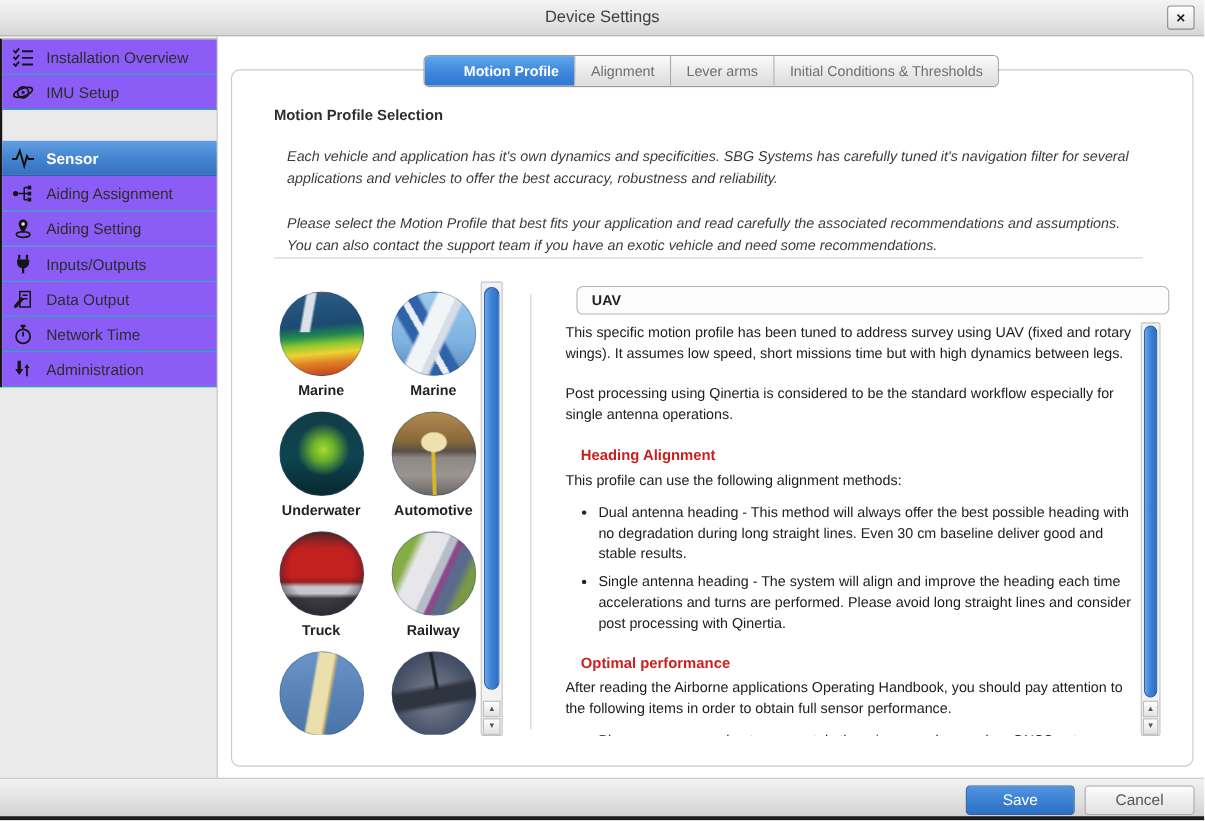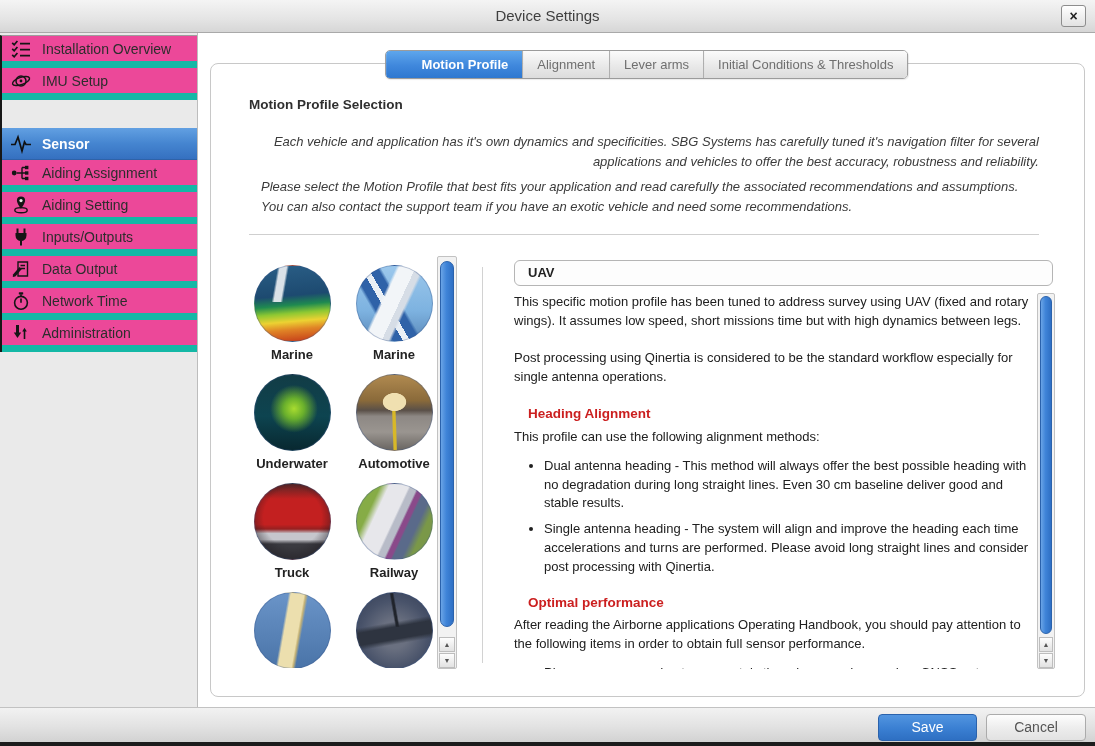--- a/index.html
+++ b/index.html
@@ -14,21 +14,21 @@
   .title { text-align:center; line-height:32px; font-size:15px; color:#3f3f3f; }
   .close-btn { position:absolute; right:9px; top:5px; width:25px; height:22px;
     background:linear-gradient(180deg,#ffffff,#e2e2e2); border:1px solid #8d8d8d; border-radius:3px;
     font-size:14px; font-weight:bold; color:#222; text-align:center; line-height:20px; cursor:pointer; }
 
   
   .sidebar { position:absolute; left:0; top:33px; width:198px; height:674px; background:#eaeaea;
     border-right:1px solid #bdbdbd; }
   .menu { margin-top:2px; border-left:2px solid #171717; border-top:1px solid #9e9e9e; }
   .menu-item { height:32px; display:flex; align-items:center; padding-left:8px; gap:10px;
-    font-size:14px; color:#2d2d2d; border-bottom:7px solid #14b8a6; background:#ec4899; cursor:pointer; }
+    font-size:14px; color:#2d2d2d; border-bottom:1px solid #14b8a6; background:#8b5cf6; cursor:pointer; }
   .menu-item .mi-icon { width:22px; height:20px; display:flex; align-items:center; justify-content:center; flex:0 0 22px; }
   .menu-item.selected { background:linear-gradient(180deg,#62a0e2 0%,#4585d0 50%,#3570c0 100%);
     color:#fff; font-weight:bold; border-bottom:1px solid #2f62a8;margin-top:28px; }
 
   
   .main { position:absolute; left:198px; top:33px; width:897px; height:674px; background:#fff; }
   .panel { position:absolute; left:12px; top:30px; width:875px; height:634px;
     border:1px solid #c8c8c8; border-radius:8px; background:#fff; }
 
   
@@ -39,21 +39,21 @@
     background:linear-gradient(180deg,#fbfbfb 0%,#e9e9e9 55%,#dcdcdc 100%);
     border-left:1px solid #aaaaaa; cursor:pointer; }
   .tab:first-child { border-left:none; }
   .tab.active { background:linear-gradient(180deg,#5ea6ec 0%,#3f87dc 55%,#2e78d0 100%);
     color:#fff; font-weight:bold;padding-left:36px; }
 
   
   .section-title { position:absolute; left:38px; top:33px; font-size:13.5px; font-weight:bold; color:#2f2f2f; }
   .intro { position:absolute; left:50px; top:68px; width:778px; font-style:italic; font-size:13px;
     color:#3b3b3b; line-height:1.5; }
-  .intro .p1 { margin-bottom:6px;text-align:right; }
+  .intro .p1 { margin-bottom:22px; }
   .divider { position:absolute; left:38px; top:170px; width:790px; border-top:1px solid #cfcfcf; }
 
   
   .profiles-viewport { position:absolute; left:36px; top:192px; width:192px; height:412px; overflow:hidden; }
   .profiles-grid { display:grid; grid-template-columns:90px 90px; column-gap:12px; padding-top:9px; }
   .profile-item { height:109px; display:flex; flex-direction:column; align-items:center; cursor:pointer; }
   .pthumb { width:77px; height:77px; border-radius:50%; border:1px solid rgba(60,90,140,0.35); flex:0 0 77px; }
   .plabel { margin-top:5px; font-size:13px; font-weight:bold; color:#222; }
 
   .t0 { background:
@@ -93,21 +93,21 @@
   .list-sb { left:226px; top:192px; width:20px; height:413px; }
   .list-sb .sb-thumb { top:4px; height:366px; }
   .desc-sb { left:826px; top:229px; width:18px; height:376px; }
   .desc-sb .sb-thumb { top:2px; height:338px; }
   .sb-btn.up { bottom:16px; }
   .sb-btn.down { bottom:0; }
 
   .vert-divider { position:absolute; left:271px; top:203px; height:396px; border-left:1px solid #d2d2d2; }
 
   
-  .uav-field { position:absolute; left:303px; top:196px; width:539px; height:26px;
+  .uav-field { position:absolute; left:313px; top:196px; width:539px; height:26px;
     border:1px solid #b5b5b5; border-radius:6px; background:#fdfdfd;
     font-size:13px; font-weight:bold; color:#222; line-height:24px; padding-left:13px; cursor:pointer; }
   .desc-viewport { position:absolute; left:303px; top:229px; width:521px; height:376px; overflow:hidden;
     font-size:13px; color:#202020; line-height:1.45; }
   .desc-viewport p { margin-bottom:18px; }
   .desc-viewport h4 { font-size:13.5px; font-weight:bold; margin:0 0 4px 14px; }
   .red { color:#cb1f1f; }
   .desc-viewport ul { margin:10px 0 16px 30px; }
   .desc-viewport li { margin-bottom:7px; }
   .desc-viewport .tight { margin-bottom:2px; }

